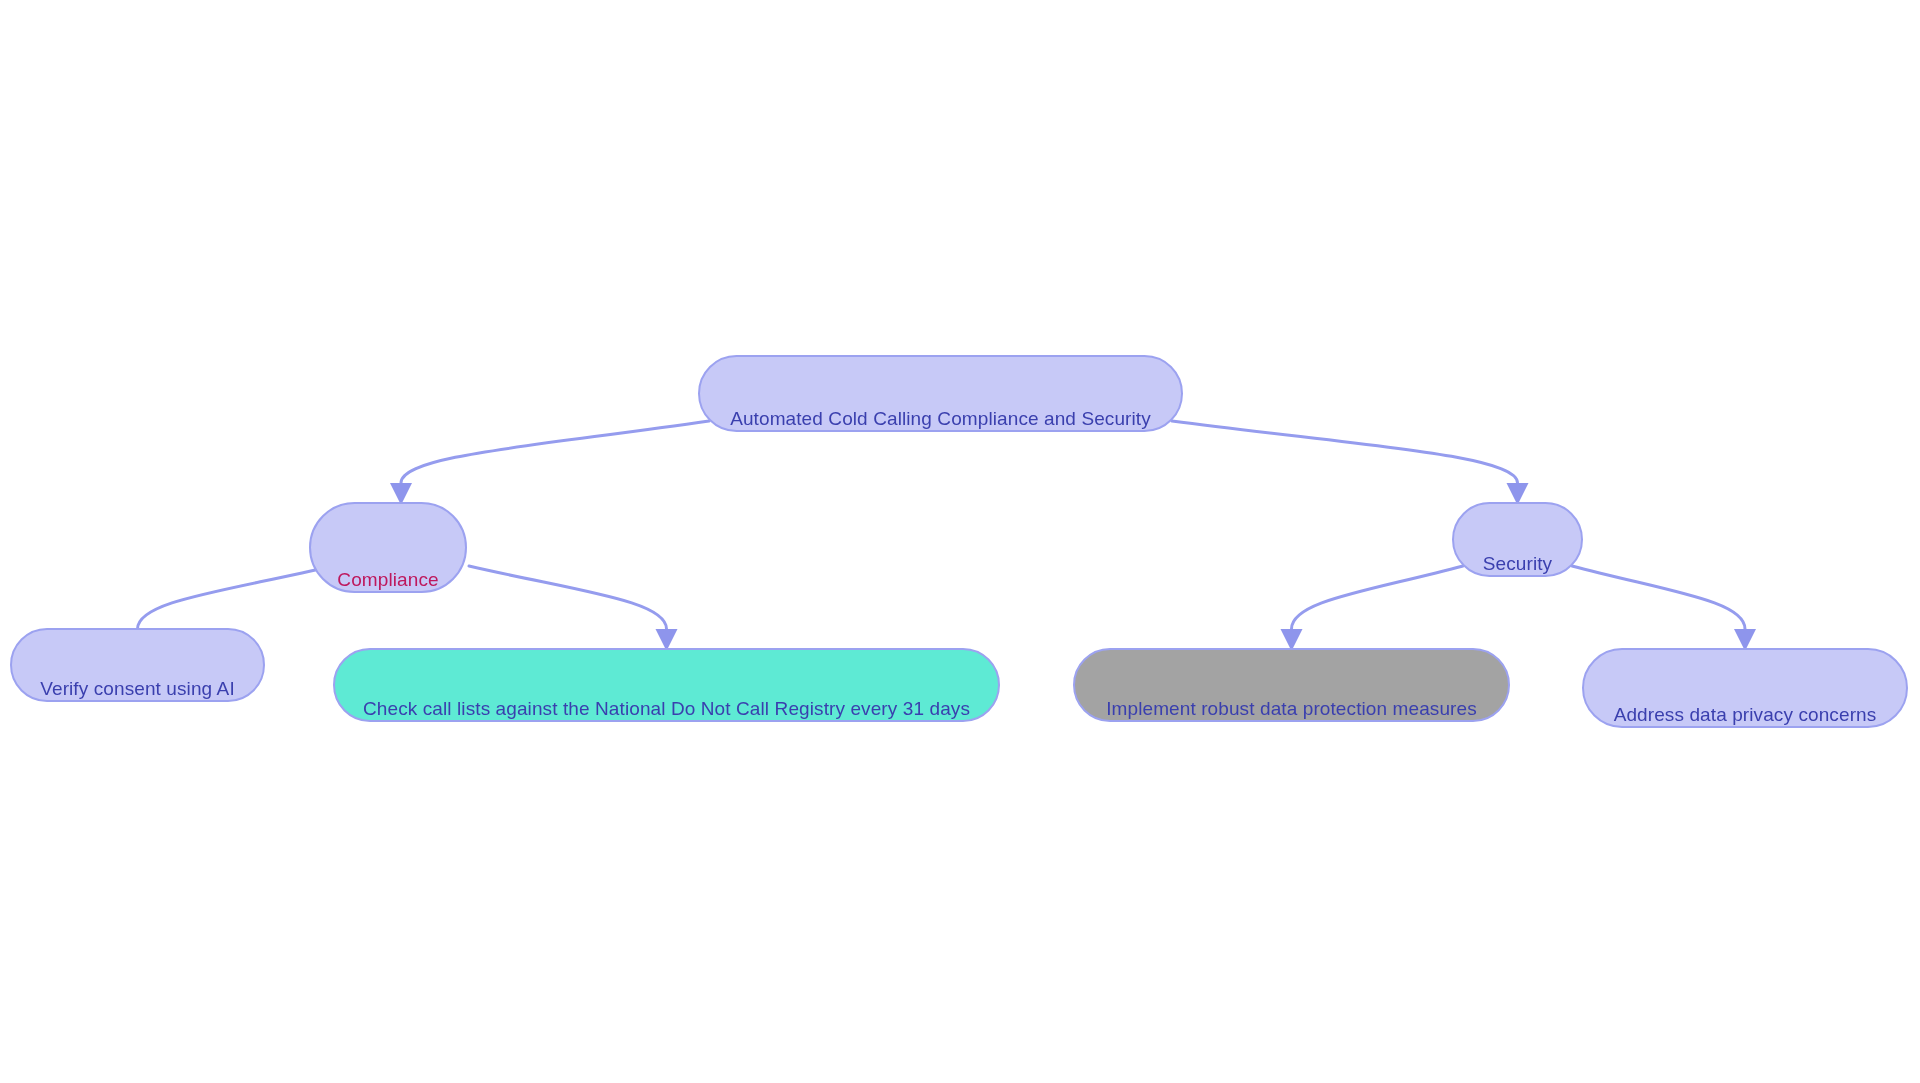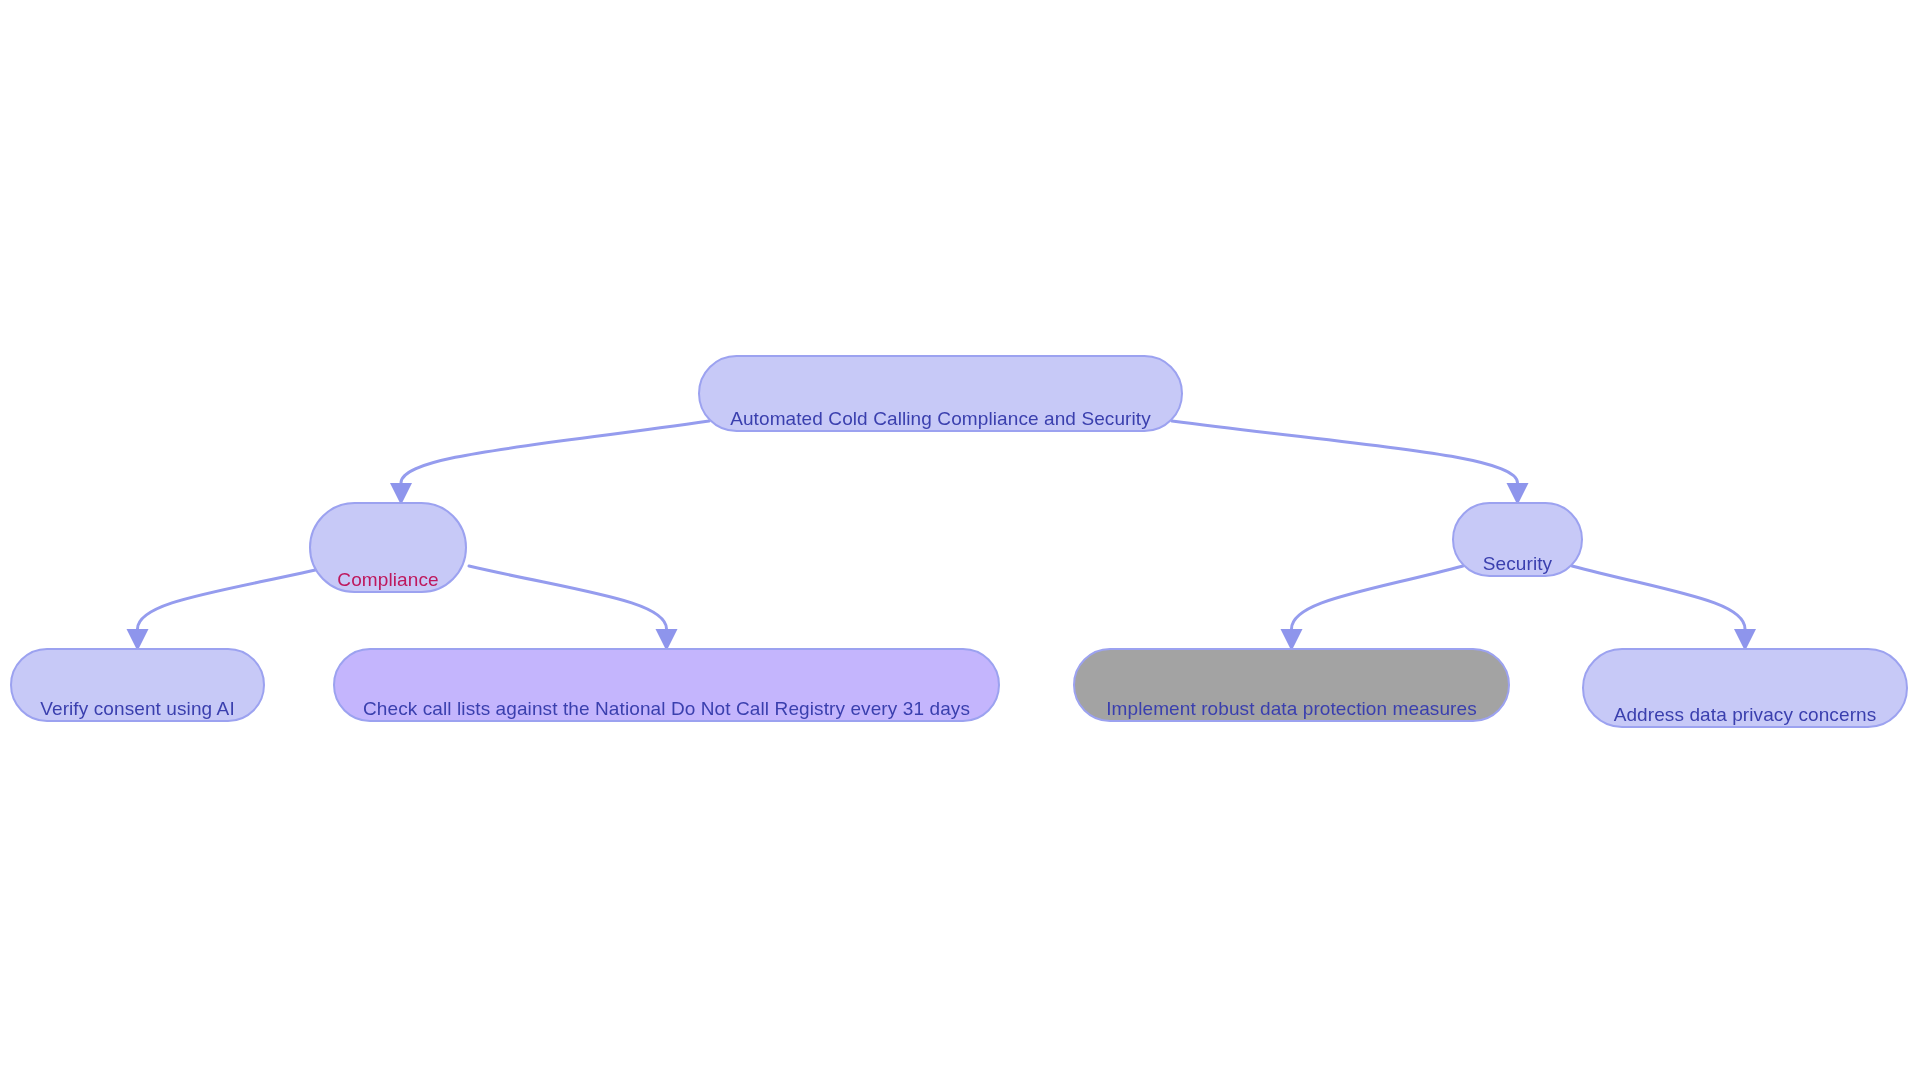--- a/index.html
+++ b/index.html
@@ -52,24 +52,24 @@
 
 <div class="node" style="left: 698px; top: 355px; width: 485px; height: 77px; background: rgb(199, 201, 247); border-color: rgb(156, 162, 240); color: rgb(58, 63, 174);">
   <span>Automated Cold Calling Compliance and Security</span>
 </div>
 <div class="node" style="left: 309px; top: 502px; width: 158px; height: 91px; background: rgb(199, 201, 247); border-color: rgb(156, 162, 240); color: #be185d;">
   <span>Compliance</span>
 </div>
 <div class="node" style="left: 1452px; top: 502px; width: 131px; height: 75px; background: rgb(199, 201, 247); border-color: rgb(156, 162, 240); color: rgb(58, 63, 174);">
   <span>Security</span>
 </div>
-<div class="node" style="left: 10px; top: 648px; width: 255px; height: 74px; background: rgb(199, 201, 247); border-color: rgb(156, 162, 240); color: rgb(58, 63, 174);">
+<div class="node" style="left: 10px; top: 628px; width: 255px; height: 74px; background: rgb(199, 201, 247); border-color: rgb(156, 162, 240); color: rgb(58, 63, 174);">
   <span>Verify consent using AI</span>
 </div>
-<div class="node" style="left: 333px; top: 648px; width: 667px; height: 74px; background: #c4b5fd; border-color: rgb(156, 162, 240); color: rgb(58, 63, 174);">
+<div class="node" style="left: 333px; top: 648px; width: 667px; height: 74px; background: #5eead4; border-color: rgb(156, 162, 240); color: rgb(58, 63, 174);">
   <span>Check call lists against the National Do Not Call Registry every 31 days</span>
 </div>
 <div class="node" style="left: 1073px; top: 648px; width: 437px; height: 74px; background: #a3a3a3; border-color: rgb(156, 162, 240); color: rgb(58, 63, 174);">
   <span>Implement robust data protection measures</span>
 </div>
 <div class="node" style="left: 1582px; top: 648px; width: 326px; height: 80px; background: rgb(199, 201, 247); border-color: rgb(156, 162, 240); color: rgb(58, 63, 174);">
   <span>Address data privacy concerns</span>
 </div>
 
 </body></html>

